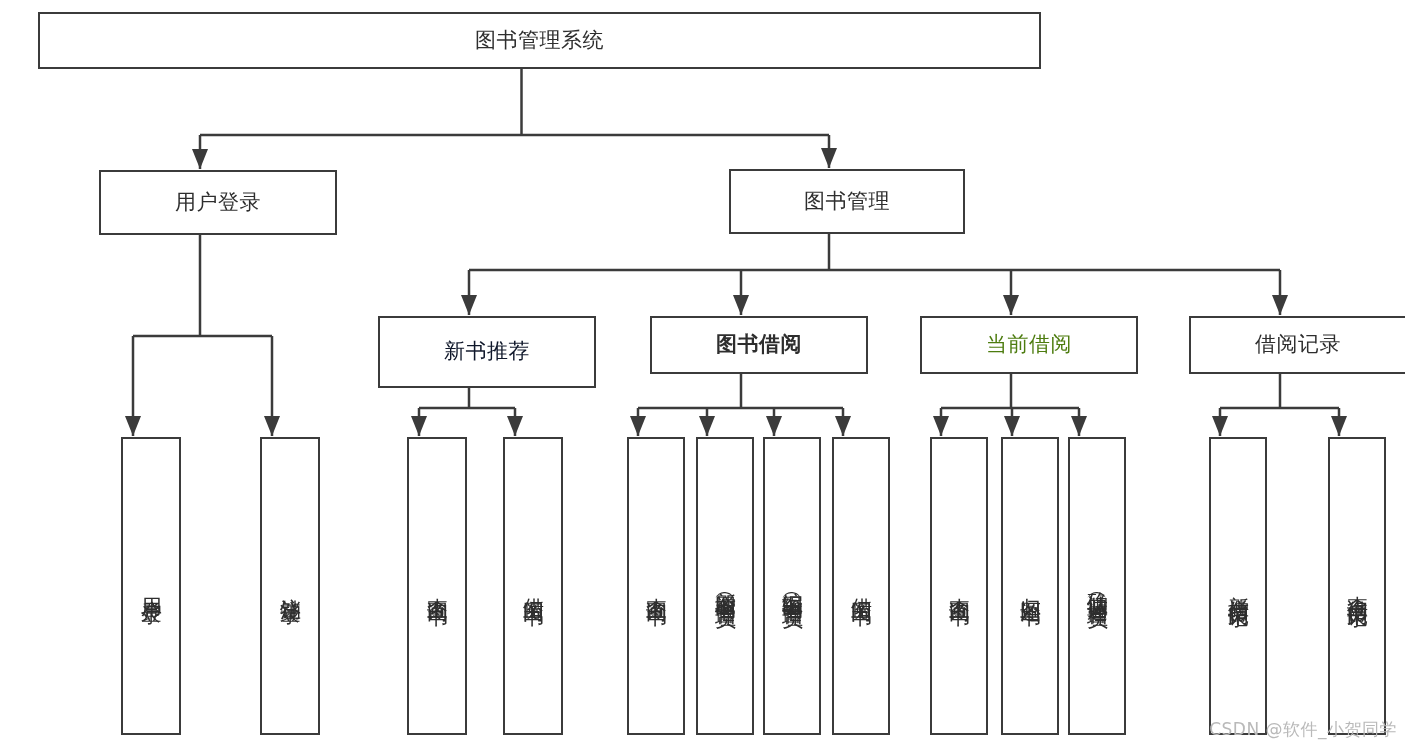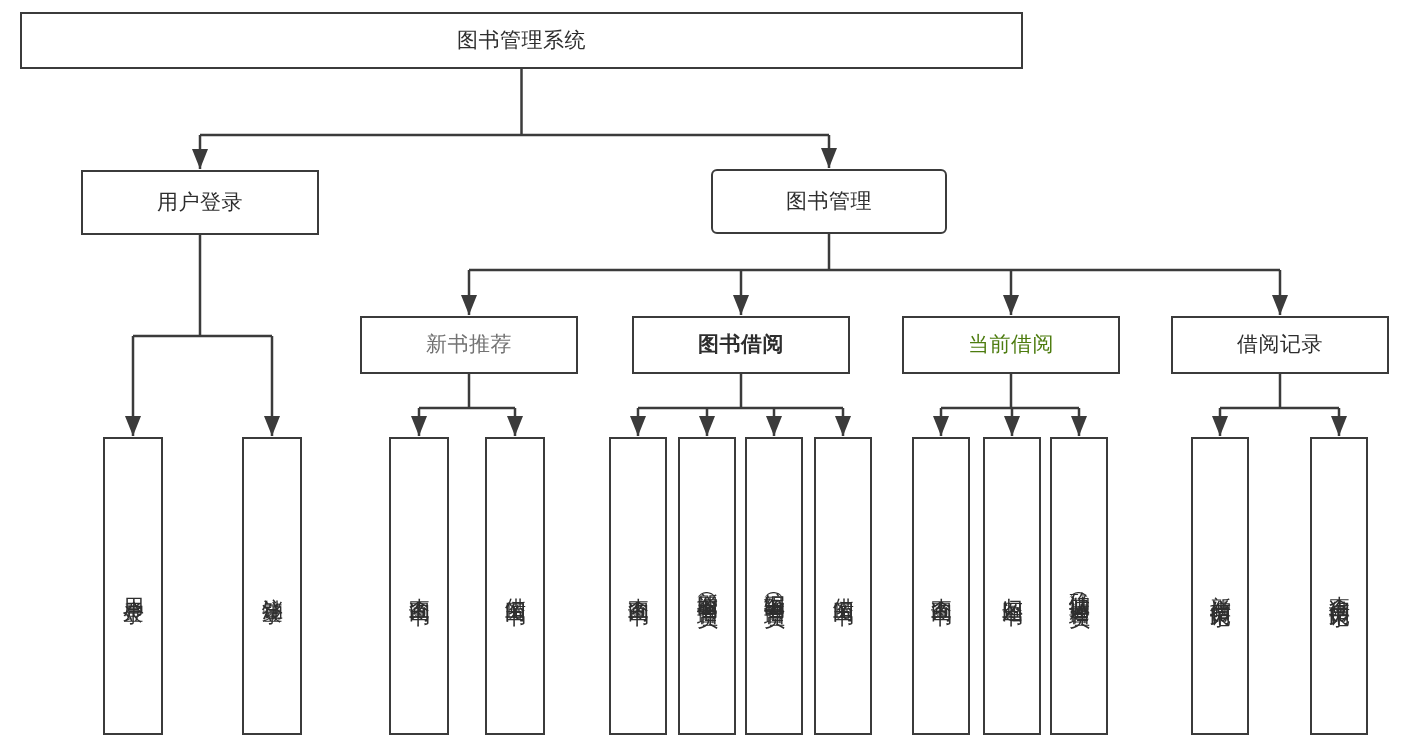--- a/index.html
+++ b/index.html
@@ -27,20 +27,21 @@
   }
   .node {
     position: absolute;
     box-sizing: border-box;
     border: 2.5px solid #3b3b3b;
     background: #ffffff;
     display: flex;
     align-items: center;
     justify-content: center;
     color: #2e2e2e;
+    margin-left: 18px;
   }
   .node .label {
     display: block;
     text-align: center;
     letter-spacing: 0.5px;
   }
   .node.horiz .label {
     font-size: 21px;
     line-height: 1.1;
     white-space: nowrap;
@@ -125,24 +126,24 @@
       <line x1="1339" y1="408" x2="1339" y2="436" stroke="#3b3b3b" stroke-width="2.5"></line>
       <polygon points="1331,416 1347,416 1339,436" fill="#3b3b3b"></polygon>
     </svg>
   <div id="nodes">
       <div class="node horiz" style="left: 20px; top: 12px; width: 1003px; height: 57px; border-color: rgb(59, 59, 59); color: rgb(46, 46, 46);">
         <span class="label">图书管理系统</span>
       </div>
       <div class="node horiz" style="left: 81px; top: 170px; width: 238px; height: 65px; border-color: rgb(59, 59, 59); color: rgb(46, 46, 46);">
         <span class="label">用户登录</span>
       </div>
-      <div class="node horiz" style="left: 711px; top: 169px; width: 236px; height: 65px; border-color: rgb(59, 59, 59); color: rgb(46, 46, 46); border-radius: 6px;">
+      <div class="node horiz" style="left: 711px; top: 169px; width: 236px; height: 65px; border-color: rgb(59, 59, 59); color: rgb(46, 46, 46);">
         <span class="label">图书管理</span>
       </div>
-      <div class="node horiz" style="left: 360px; top: 316px; width: 218px; height: 58px; border-color: rgb(59, 59, 59); color: #737373;">
+      <div class="node horiz" style="left: 360px; top: 316px; width: 218px; height: 72px; border-color: rgb(59, 59, 59); color: #0f172a;">
         <span class="label">新书推荐</span>
       </div>
       <div class="node horiz" style="left: 632px; top: 316px; width: 218px; height: 58px; border-color: rgb(59, 59, 59); color: rgb(46, 46, 46); font-weight: bold;">
         <span class="label">图书借阅</span>
       </div>
       <div class="node horiz" style="left: 902px; top: 316px; width: 218px; height: 58px; border-color: rgb(59, 59, 59); color: #4d7c0f;">
         <span class="label">当前借阅</span>
       </div>
       <div class="node horiz" style="left: 1171px; top: 316px; width: 218px; height: 58px; border-color: rgb(59, 59, 59); color: rgb(46, 46, 46);">
         <span class="label">借阅记录</span>
@@ -180,13 +181,14 @@
       <div class="node vert" style="left: 1050px; top: 437px; width: 58px; height: 298px; border-color: rgb(59, 59, 59); color: rgb(46, 46, 46);">
         <span class="label">确认归还（管理员）</span>
       </div>
       <div class="node vert" style="left: 1191px; top: 437px; width: 58px; height: 298px; border-color: rgb(59, 59, 59); color: rgb(46, 46, 46);">
         <span class="label">新增借阅记录</span>
       </div>
       <div class="node vert" style="left: 1310px; top: 437px; width: 58px; height: 298px; border-color: rgb(59, 59, 59); color: rgb(46, 46, 46);">
         <span class="label">查询借阅记录</span>
       </div>
     </div>
+  <div id="watermark">CSDN @软件_小贺同学</div>
 </div>
 
 </body></html>

